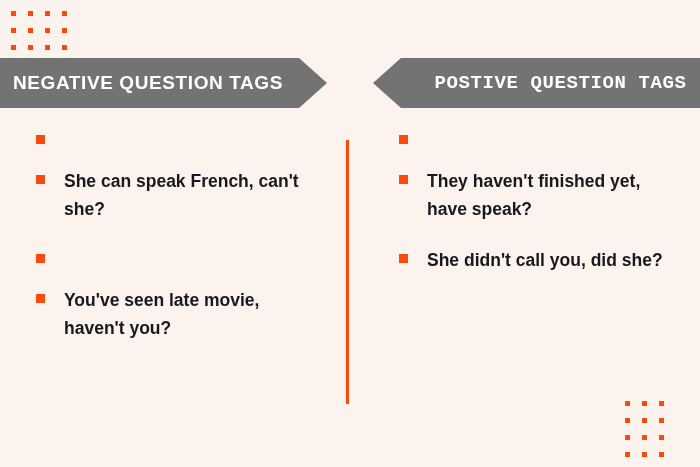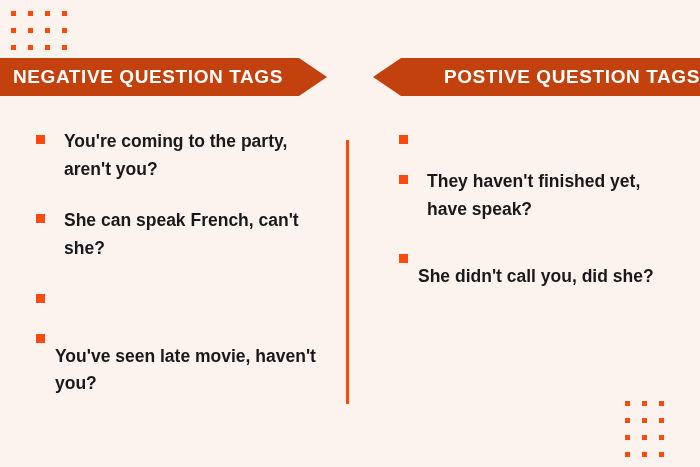--- a/index.html
+++ b/index.html
@@ -36,40 +36,41 @@
   .dot {
     width: 5px;
     height: 5px;
     background: #fa4a0c;
   }
 
   
   .banner {
     position: absolute;
     top: 58px;
-    height: 38px;
-    background: #c2410c;
+    height: 50px;
+    background: #737373;
     display: flex;
     align-items: center;
   }
   .banner-left {
     left: 0;
     width: 327px;
     justify-content: flex-end;
     padding-right: 44px;
     box-sizing: border-box;
     clip-path: polygon(0 0, calc(100% - 28px) 0, 100% 50%, calc(100% - 28px) 100%, 0 100%);
   }
   .banner-right {
     right: 0;
     width: 327px;
-    justify-content: flex-end;
+    justify-content: center;
     padding-left: 48px;
     box-sizing: border-box;
     clip-path: polygon(28px 0, 100% 0, 100% 100%, 28px 100%, 0 50%);
+    font-family: Liberation Mono, monospace;
   }
   .banner-title {
     color: #ffffff;
     font-size: 19px;
     font-weight: bold;
     letter-spacing: 0.6px;
     white-space: nowrap;
   }
 
   
@@ -93,21 +94,21 @@
   .tag-list {
     list-style: none;
     margin: 0;
     padding: 0;
   }
   .tag-item {
     display: flex;
     align-items: flex-start;
     margin-bottom: 24px;
   }
-  .tag-item:last-child { margin-bottom: 0; flex-direction: column; }
+  .tag-item:last-child { margin-bottom: 0; }
 
   .bullet {
     width: 9px;
     height: 9px;
     background: #fa4a0c;
     flex: 0 0 auto;
     margin-top: 7px;
   }
   .tag-text {
     margin-left: 19px;
@@ -157,21 +158,20 @@
 <div class="banner banner-right">
   <span class="banner-title">POSTIVE QUESTION TAGS</span>
 </div>
 
 <div class="divider"></div>
 
 <div class="column column-left">
   <ul class="tag-list">
     <li class="tag-item">
       <span class="bullet"></span>
-      <span class="tag-text">You're coming to the party, aren't you?</span>
     </li>
     <li class="tag-item">
       <span class="bullet"></span>
       <span class="tag-text">She can speak French, can't she?</span>
     </li>
     <li class="tag-item">
       <span class="bullet"></span>
     </li>
     <li class="tag-item">
       <span class="bullet"></span>

